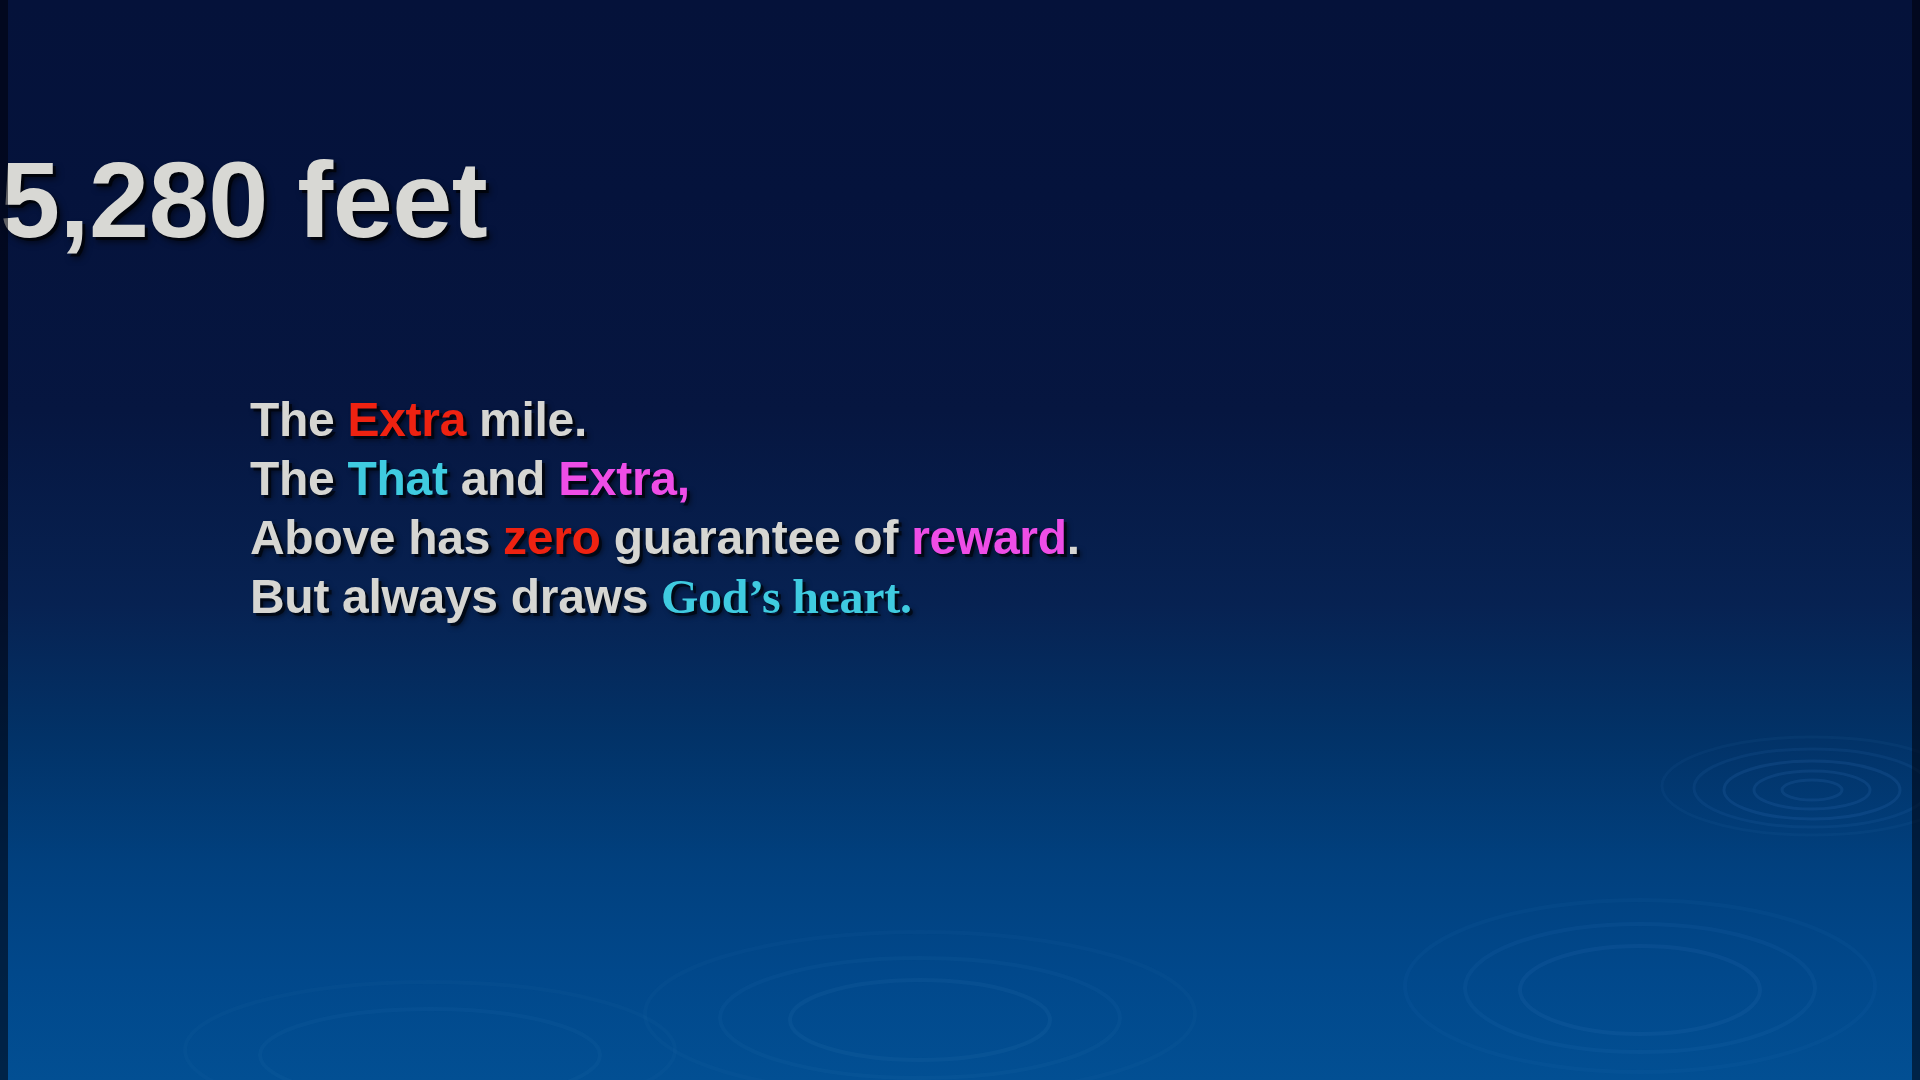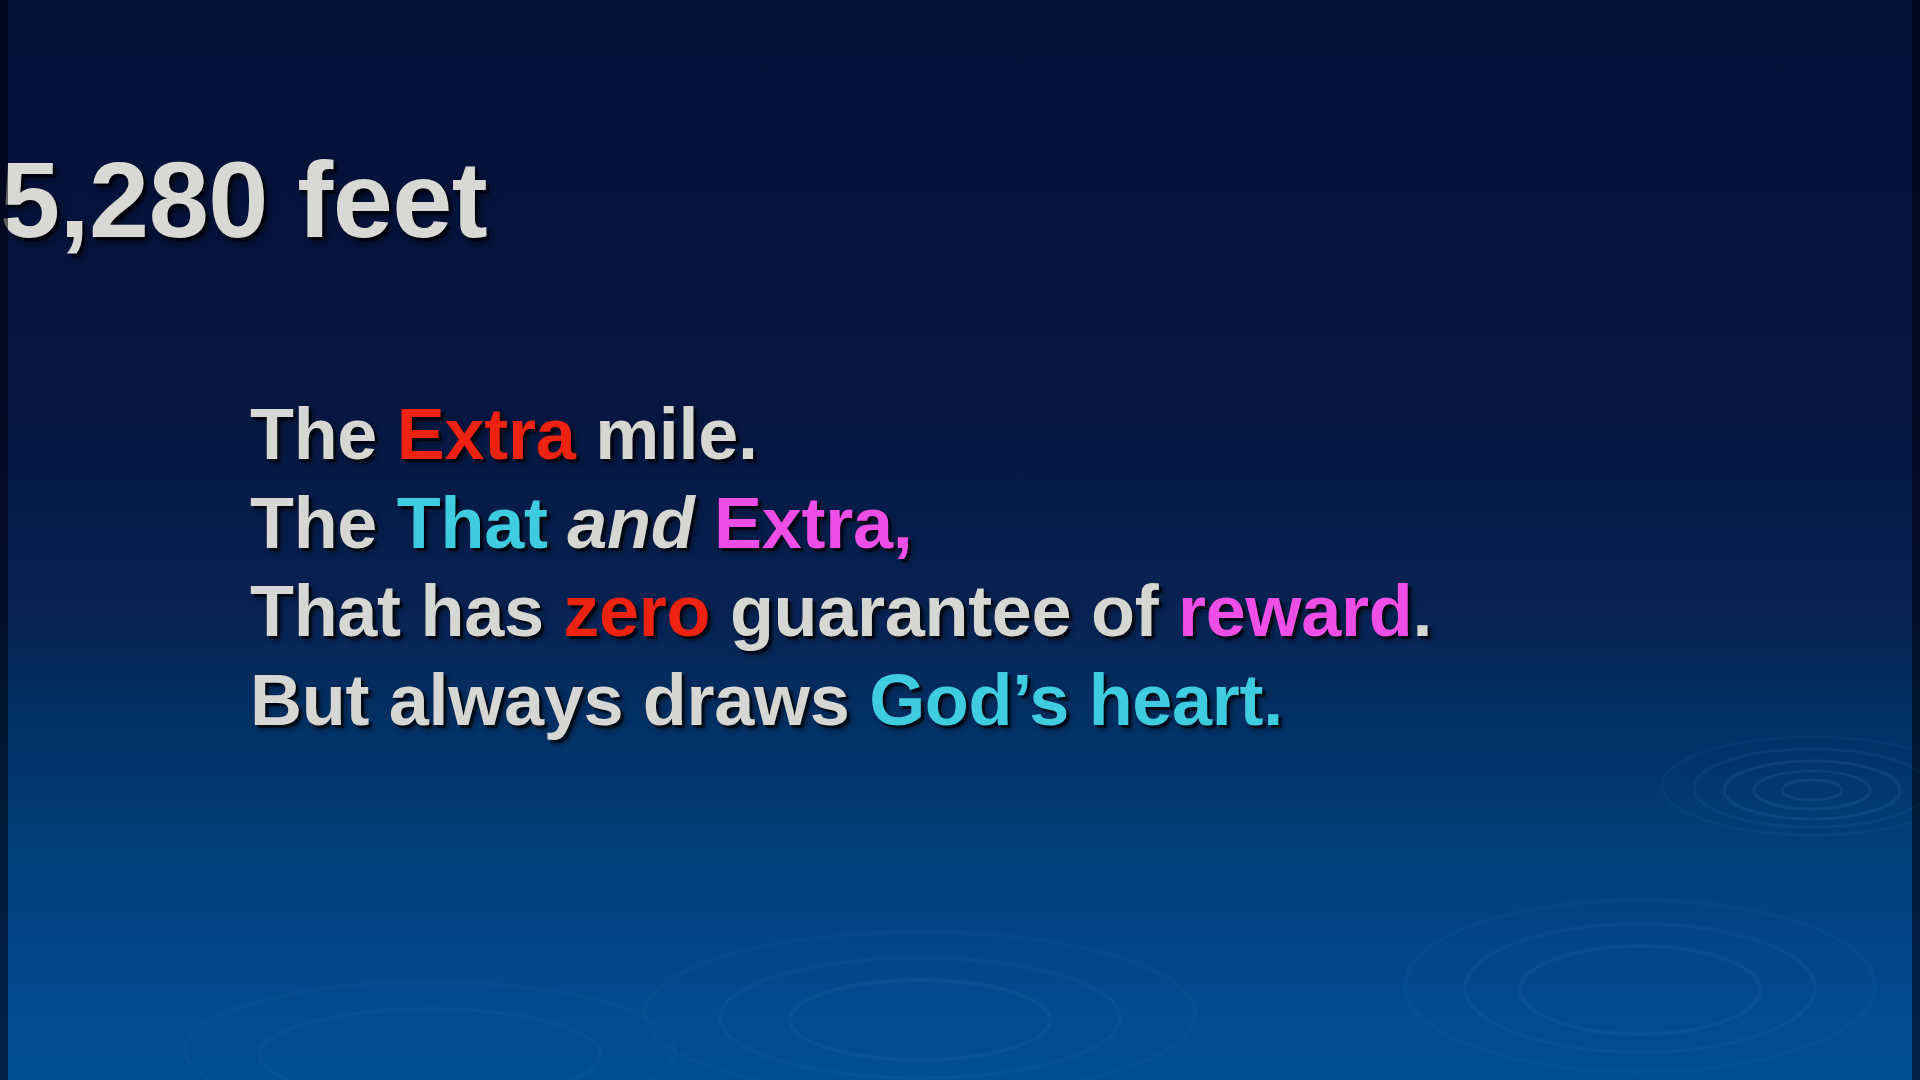--- a/index.html
+++ b/index.html
@@ -88,21 +88,21 @@
        4px 5px 6px rgba(0, 0, 0, 0.55);
     white-space: nowrap;
   }
 
   .verse {
     position: absolute;
     left: 50%;
     transform: translateX(-50%);
     top: 390px;
     width: 1420px;
-    font-size: 72px;
+    font-size: 48px;
     font-weight: bold;
     line-height: 1.23;
     letter-spacing: -0.3px;
     color: #d6d6d2;
     text-shadow:
        3px 3px 0 rgba(0, 0, 0, 0.55),
        4px 4px 5px rgba(0, 0, 0, 0.5);
   }
 
   .verse .line {
@@ -143,19 +143,19 @@
       </g>
     </svg>
   </div>
 
   <div class="content">
 
     <div class="headline">5,280 feet</div>
 
     <div class="verse">
       <span class="line"><span class="hl" style="color: rgb(214, 214, 210);">The </span><span class="hl" style="color: rgb(238, 34, 17);">Extra</span><span class="hl" style="color: rgb(214, 214, 210);"> mile.</span></span>
-      <span class="line"><span class="hl" style="color: rgb(214, 214, 210);">The </span><span class="hl" style="color: rgb(63, 203, 224);">That</span><span class="hl" style="color: rgb(214, 214, 210); font-style: italic;"> and </span><span class="hl" style="color: rgb(238, 77, 230);">Extra,</span></span>
-      <span class="line"><span class="hl" style="color: rgb(214, 214, 210);">That has </span><span class="hl" style="color: rgb(238, 34, 17); margin-top: 13px;">zero</span><span class="hl" style="color: rgb(214, 214, 210);"> guarantee of </span><span class="hl" style="color: rgb(238, 77, 230);">reward</span><span class="hl" style="color: rgb(214, 214, 210);">.</span></span>
-      <span class="line"><span class="hl" style="color: rgb(214, 214, 210);">But always draws </span><span class="hl" style="color: rgb(63, 203, 224);">God’s heart.</span></span>
+      <span class="line"><span class="hl" style="color: rgb(214, 214, 210);">The </span><span class="hl" style="color: rgb(63, 203, 224);">That</span><span class="hl" style="color: rgb(214, 214, 210);"> and </span><span class="hl" style="color: rgb(238, 77, 230);">Extra,</span></span>
+      <span class="line"><span class="hl" style="color: rgb(214, 214, 210);">Above has </span><span class="hl" style="color: rgb(238, 34, 17); margin-top: 13px;">zero</span><span class="hl" style="color: rgb(214, 214, 210);"> guarantee of </span><span class="hl" style="color: rgb(238, 77, 230);">reward</span><span class="hl" style="color: rgb(214, 214, 210);">.</span></span>
+      <span class="line"><span class="hl" style="color: rgb(214, 214, 210);">But always draws </span><span class="hl" style="color: rgb(63, 203, 224); font-family: Liberation Serif, serif;">God’s heart.</span></span>
     </div>
 
   </div>
 </div>
 
 </body></html>

